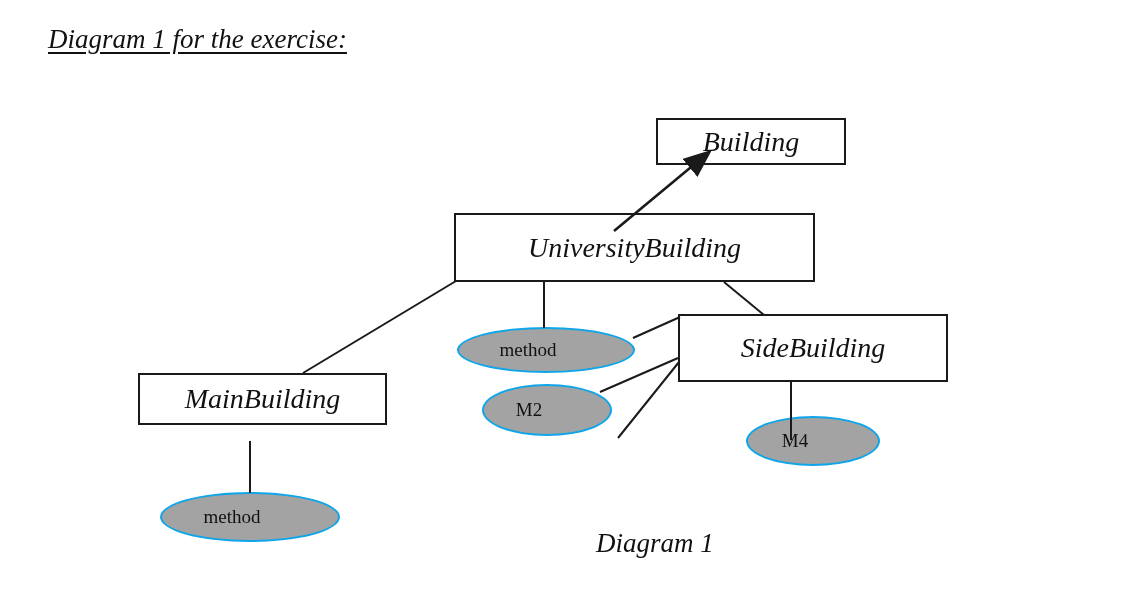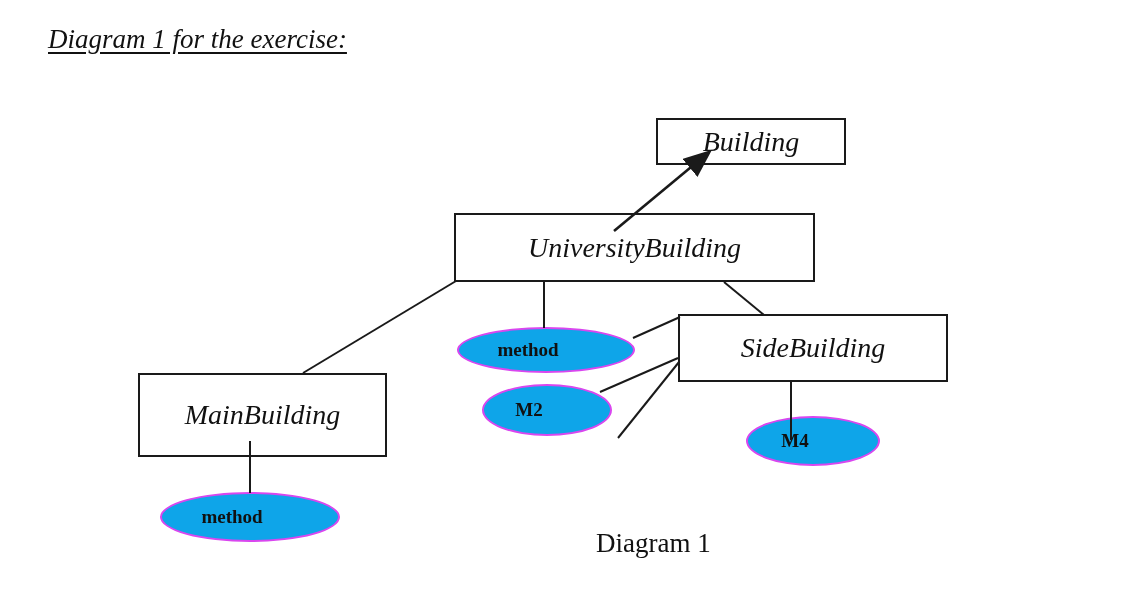--- a/index.html
+++ b/index.html
@@ -42,49 +42,49 @@
     z-index: 2;
   }
   .class-label {
     font-style: italic;
     font-size: 28px;
     color: #111111;
     white-space: nowrap;
   }
   .box-building        { left: 656px; top: 118px; width: 190px; height: 47px; }
   .box-university      { left: 454px; top: 213px; width: 361px; height: 69px; align-items: center; }
-  .box-main            { left: 138px; top: 373px; width: 249px; height: 84px; }
+  .box-main            { left: 138px; top: 373px; width: 249px; height: 52px; }
   .box-side            { left: 678px; top: 314px; width: 270px; height: 68px; }
   .ellipse {
     position: absolute;
-    background: #0ea5e9;
-    border: 2px solid #d946ef;
+    background: #a3a3a3;
+    border: 2px solid #0ea5e9;
     border-radius: 50%;
     display: flex;
     align-items: center;
     justify-content: center;
     z-index: 3;
-    font-weight: bold;
   }
   .ellipse-label {
     font-size: 19px;
     color: #111111;
     white-space: nowrap;
     transform: translateX(-18px);
   }
   .el-method-univ { left: 457px; top: 327px; width: 178px; height: 46px; }
   .el-m2          { left: 482px; top: 384px; width: 130px; height: 52px; z-index: 3; }
   .el-m3          { left: 545px; top: 421px; width: 134px; height: 50px; z-index: 4; }
   .el-m4          { left: 746px; top: 416px; width: 134px; height: 50px; }
   .el-method-main { left: 160px; top: 492px; width: 180px; height: 50px; }
   .caption {
     position: absolute;
     left: 596px;
     top: 528px;
     font-size: 27px;
+    font-style: italic;
     color: #111111;
     white-space: nowrap;
   }
 </style>
 </head>
 <body>
 
 <div class="page">
 
   <div class="heading">Diagram 1 for the exercise:</div>

